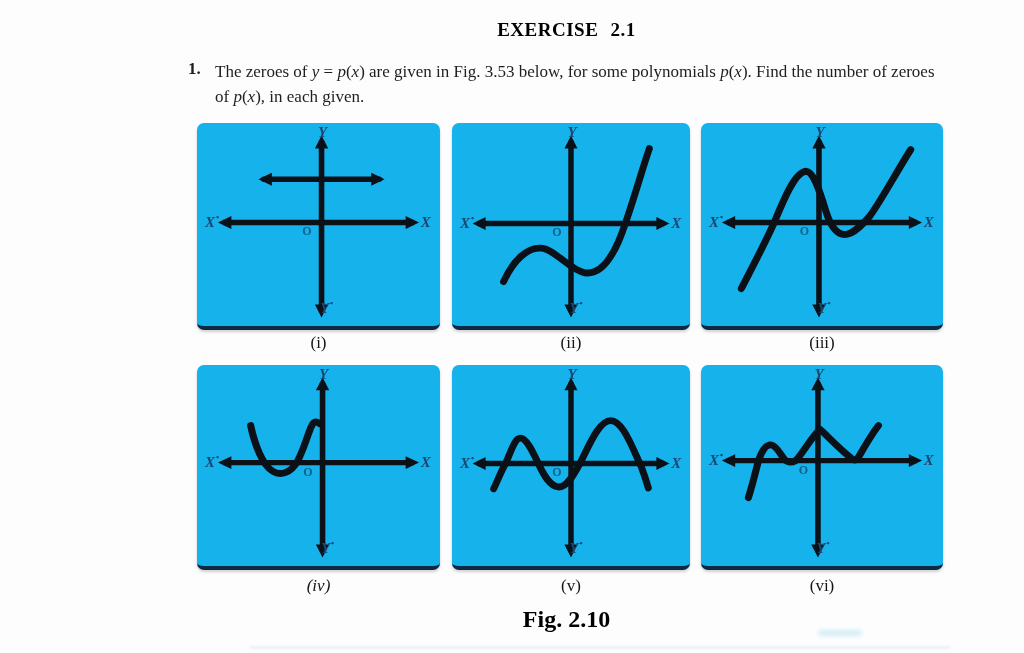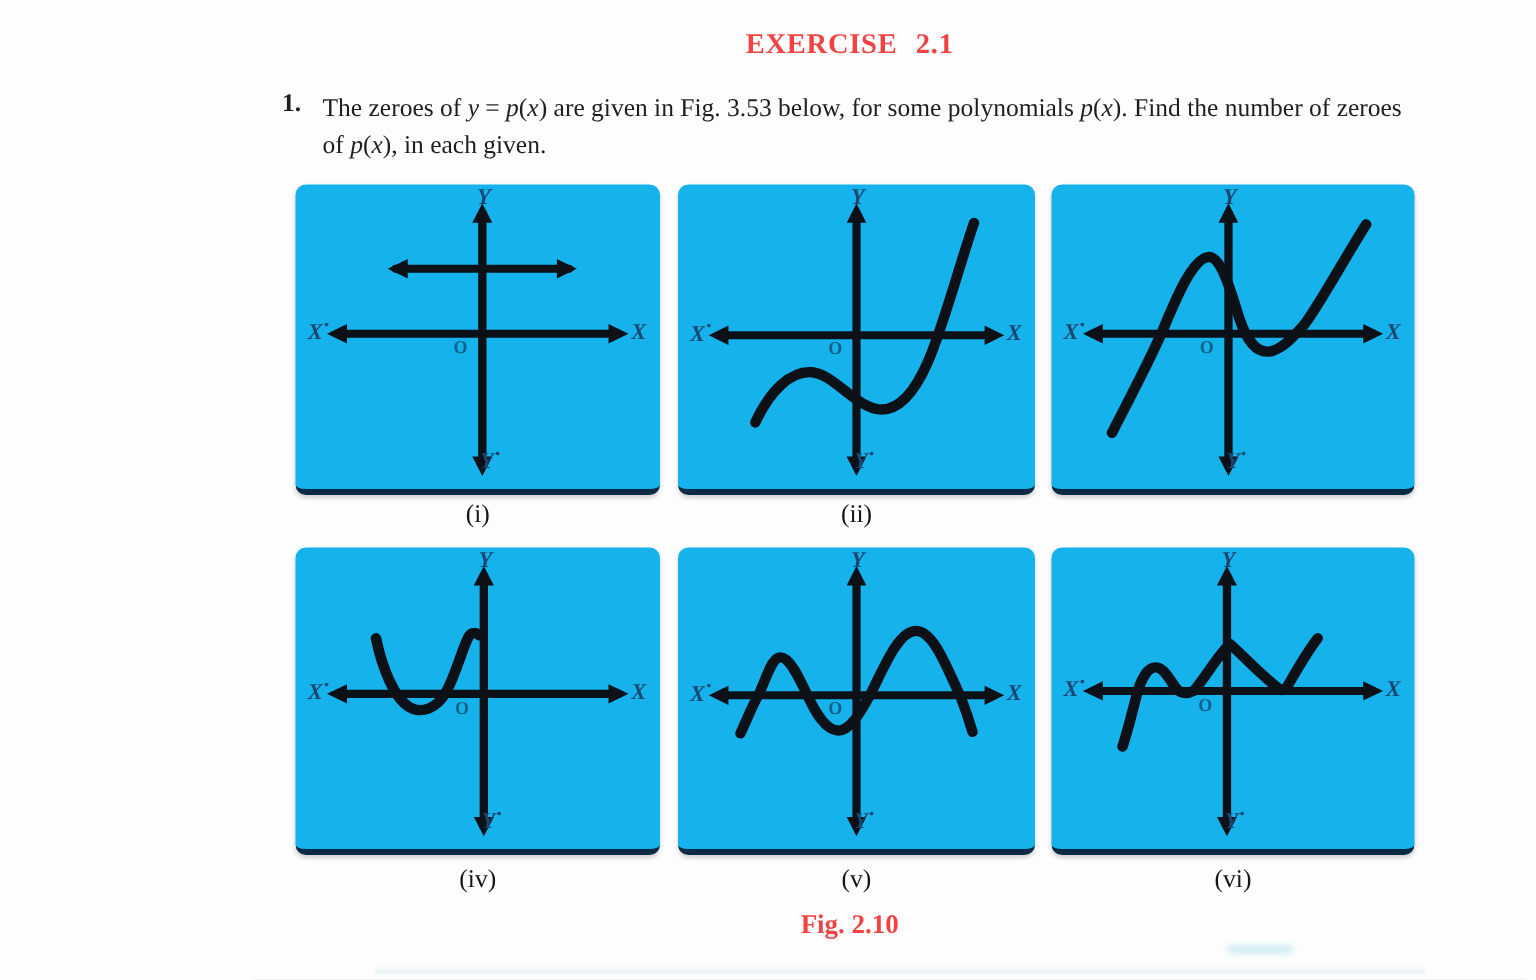--- a/index.html
+++ b/index.html
@@ -4,21 +4,21 @@
 <style>
   html,body{margin:0;padding:0;background:#e8e8e8;}
   .page{
     position:relative;width:1024px;height:653px;margin:0 auto;
     background:#fdfdfd;overflow:hidden;
     font-family:"Liberation Serif","DejaVu Serif",serif;
   }
   .title{
     position:absolute;left:188px;top:19px;width:757px;
     text-align:center;font-size:19px;font-weight:bold;
-    color:#ef4444;word-spacing:7px;letter-spacing:0.5px;
+    color:#000000;word-spacing:7px;letter-spacing:0.5px;
   }
   .question{position:absolute;left:188px;top:59px;width:757px;font-size:17px;color:#1e1e1e;}
   .qnum{position:absolute;left:0;top:0;font-weight:bold;}
   .qtext{margin-left:27px;width:732px;line-height:25px;}
   .qtext i{font-style:italic;}
   .panel{
     position:absolute;border-radius:7px;overflow:hidden;
     background:#16b2ec;border-bottom:4px solid #0d2a45;
     box-shadow:0 2px 3px rgba(0,0,0,0.18);
   }
@@ -37,26 +37,26 @@
   .olab{
     position:absolute;font-size:12px;font-weight:bold;
     color:#0f6288;line-height:1;
   }
   .cap{
     position:absolute;text-align:center;font-size:17px;color:#151515;
   }
   .c1{left:197px;top:333px;width:243px;}
   .c2{left:452px;top:333px;width:238px;}
   .c3{left:701px;top:333px;width:242px;}
-  .c4{left:197px;top:576px;width:243px;}
+  .c4{left:197px;top:576px;width:243px;font-style:italic;}
   .c5{left:452px;top:576px;width:238px;}
   .c6{left:701px;top:576px;width:242px;}
   .figcap{
     position:absolute;left:188px;top:606px;width:757px;text-align:center;
-    font-size:18px;font-weight:bold;color:#ef4444;
+    font-size:24px;font-weight:bold;color:#000000;
   }
   .smudge{position:absolute;pointer-events:none;}
   .s1{left:250px;top:646px;width:700px;height:3px;background:rgba(150,190,205,0.18);filter:blur(1px);}
   .s2{left:818px;top:630px;width:44px;height:6px;background:rgba(80,190,225,0.25);filter:blur(2px);border-radius:3px;}
 </style>
 </head>
 <body>
 
 <div class="page">
 
@@ -165,20 +165,21 @@
       </svg>
       <span class="axlab" style="left: 48.75%; top: 0.970874%; transform: translate(-50%, 0%); color: rgb(28, 70, 114);">Y</span>
       <span class="axlab" style="left: 50.4167%; top: 95.1456%; transform: translate(-50%, -100%); color: rgb(28, 70, 114);">Y<sup class="prime">•</sup></span>
       <span class="axlab" style="left: 3.33333%; top: 47.5728%; transform: translate(0%, -58%); color: rgb(28, 70, 114);">X<sup class="prime">•</sup></span>
       <span class="axlab" style="left: 92.0833%; top: 47.5728%; transform: translate(0%, -55%); color: rgb(28, 70, 114);">X</span>
       <span class="olab" style="left: 40.4167%; top: 49.0291%; transform: translate(0%, 0%); color: rgb(15, 98, 136);">O</span>
     </div>
 
   <div class="cap c1">(i)</div>
   <div class="cap c2">(ii)</div>
+  <div class="cap c3">(iii)</div>
   <div class="cap c4">(iv)</div>
   <div class="cap c5">(v)</div>
   <div class="cap c6">(vi)</div>
 
   <div class="figcap">Fig. 2.10</div>
 
   <div class="smudge s1"></div>
   <div class="smudge s2"></div>
 
 </div>

